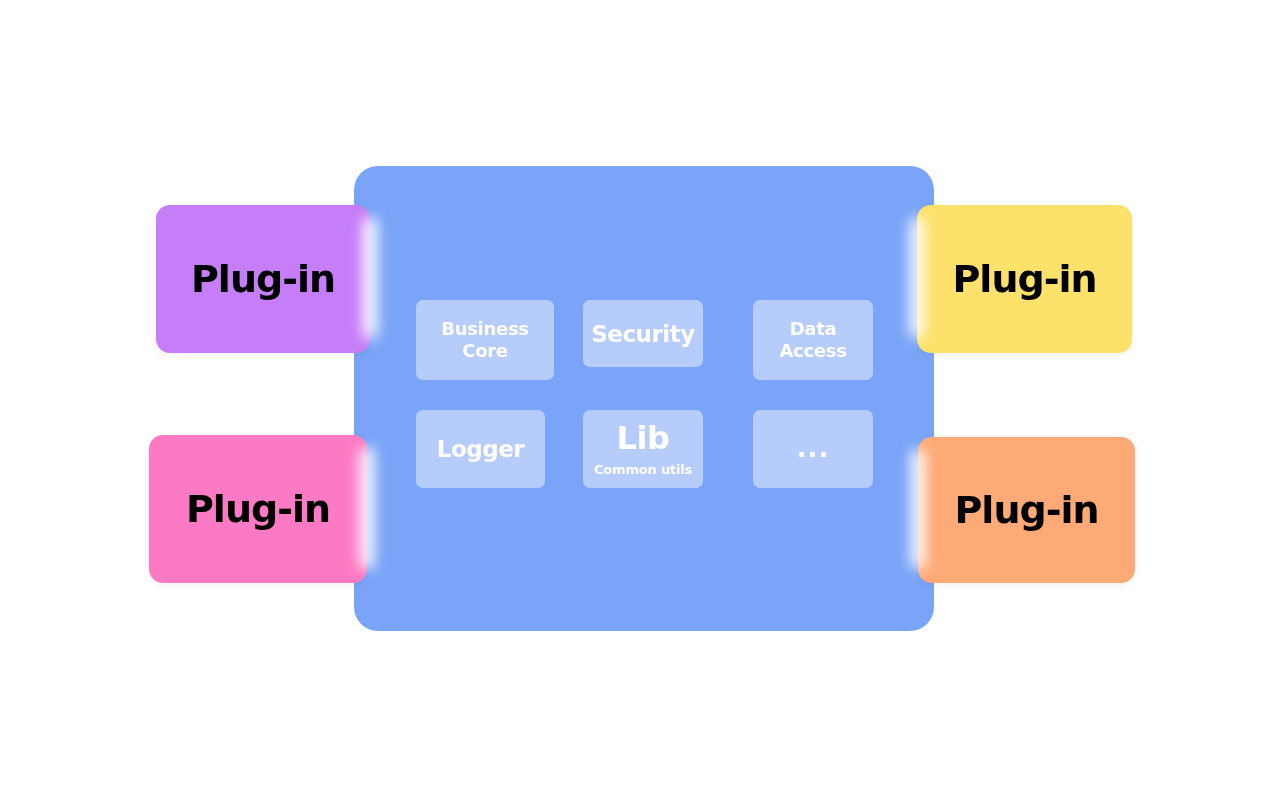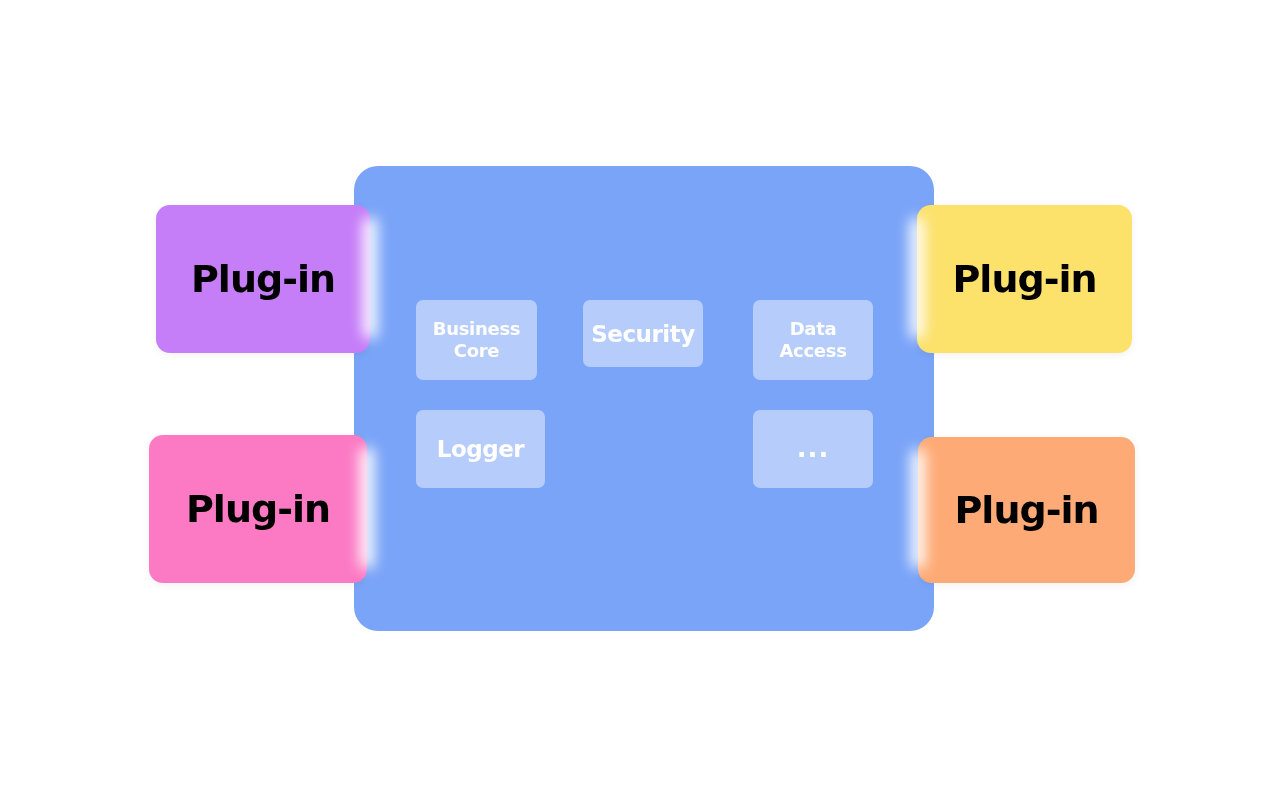--- a/index.html
+++ b/index.html
@@ -52,21 +52,21 @@
     text-align: center;
     color: #ffffff;
     font-weight: 700;
   }
   .module .line { display: block; font-size: 18px; line-height: 1.25; letter-spacing: -0.3px; }
   .module .single { font-size: 23px; letter-spacing: -0.5px; }
   .module .big { font-size: 32px; line-height: 1; letter-spacing: -0.5px; }
   .module .sub { font-size: 13px; margin-top: 8px; letter-spacing: -0.2px; }
   .module .dots { font-size: 26px; letter-spacing: 1px; line-height: 0.6; }
 
-  .mod-0 { left: 62px;  top: 134px; width: 121px; height: 80px; }
+  .mod-0 { left: 62px;  top: 134px; width: 138px; height: 80px; }
   .mod-1 { left: 229px; top: 134px; width: 120px; height: 67px; }
   .mod-2 { left: 399px; top: 134px; width: 120px; height: 80px; }
   .mod-3 { left: 62px;  top: 244px; width: 129px; height: 78px; }
   .mod-4 { left: 229px; top: 244px; width: 120px; height: 78px; }
   .mod-5 { left: 399px; top: 244px; width: 120px; height: 78px; }
 
   
   .plugin {
     position: absolute;
     border-radius: 14px;
@@ -118,20 +118,24 @@
 
     <div class="module mod-2" style="background: rgb(182, 204, 251);">
       <span class="line">Data</span>
       <span class="line">Access</span>
     </div>
 
     <div class="module mod-3" style="background: rgb(182, 204, 251);">
       <span class="single">Logger</span>
     </div>
 
+    <div class="module mod-4" style="background: rgb(182, 204, 251);">
+      <span class="big">Lib</span>
+      <span class="sub">Common utils</span>
+    </div>
 
     <div class="module mod-5" style="background: rgb(182, 204, 251);">
       <span class="dots">...</span>
     </div>
   </div>
 
   <div class="plugin plugin-tl edge-right" style="background: rgb(197, 125, 248);">
     <span class="glow" style="background: rgb(255, 255, 255);"></span>
     <span class="plugin-label">Plug-in</span>
   </div>

